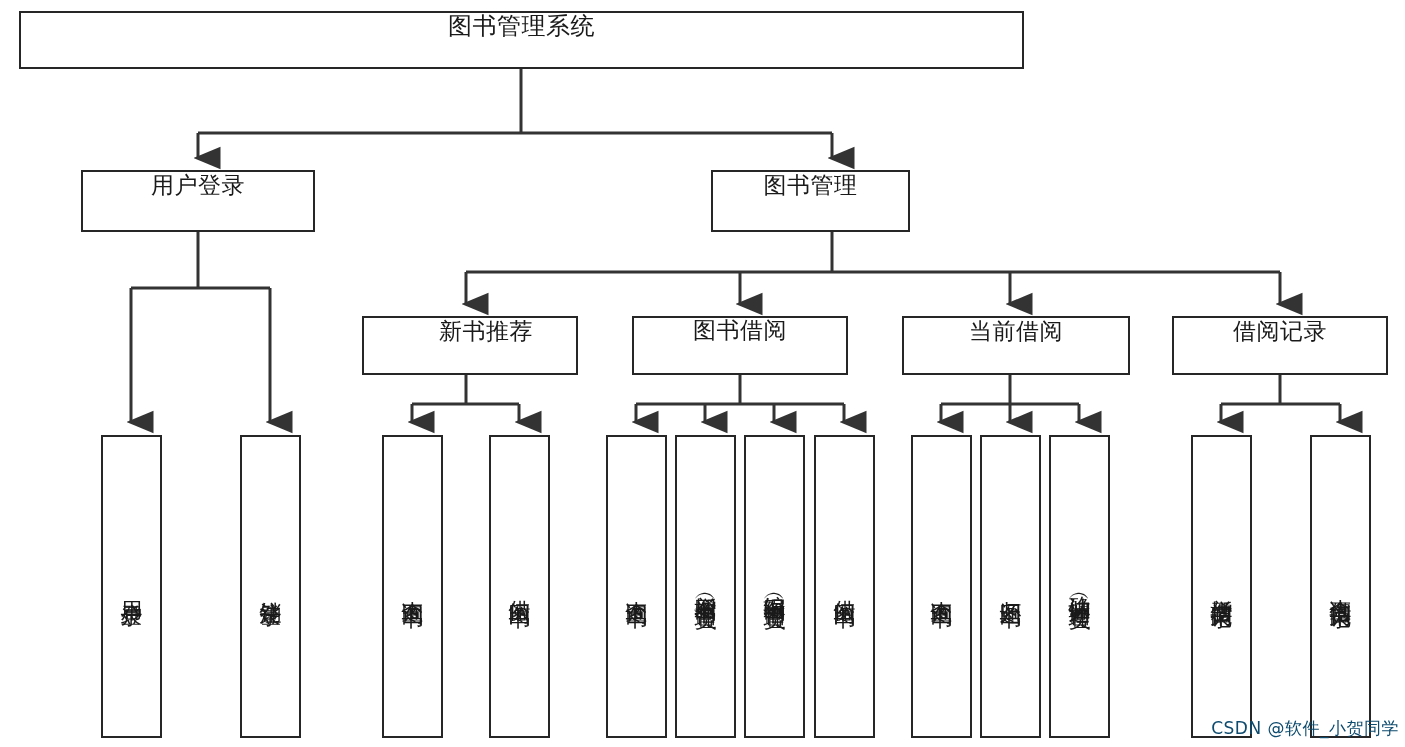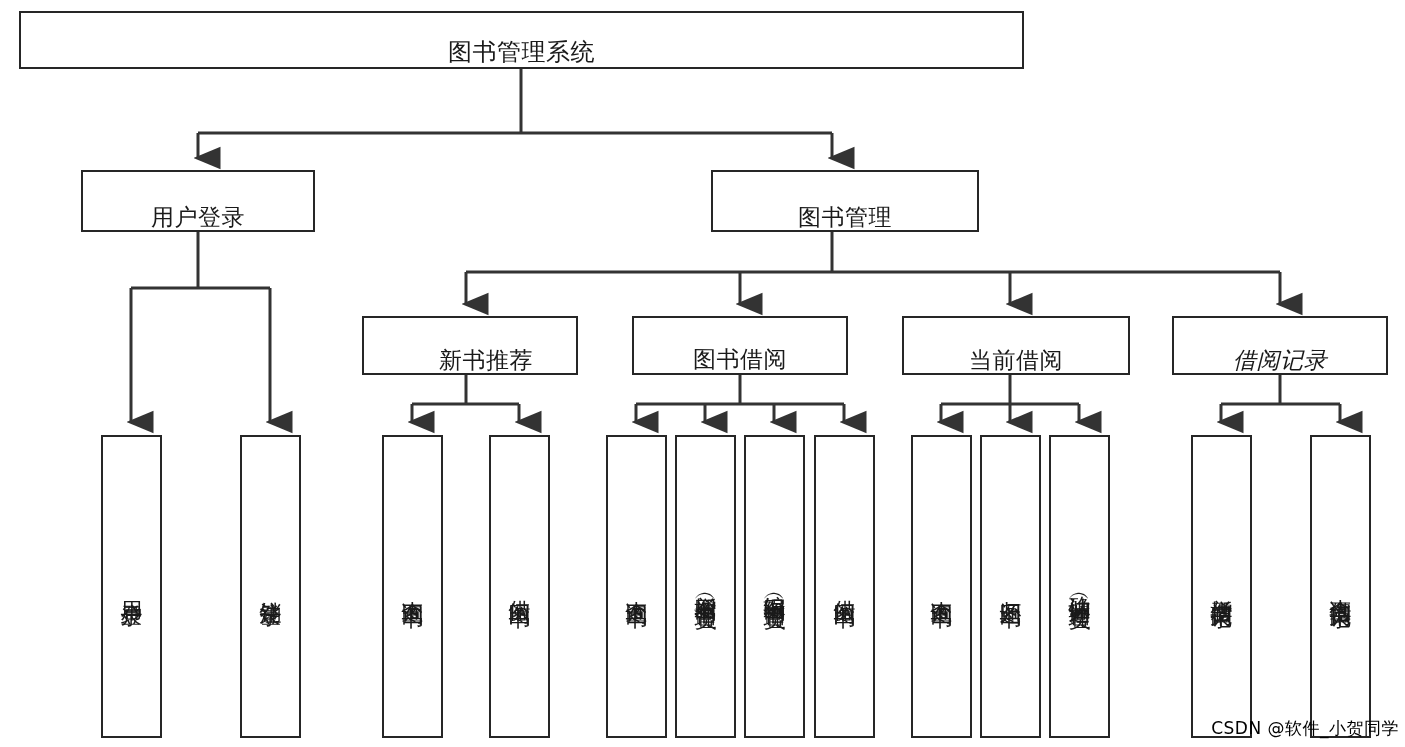--- a/index.html
+++ b/index.html
@@ -12,21 +12,21 @@
   }
   #diagram{position:absolute;left:0;top:0;width:1405px;height:747px;}
   .svg-layer{position:absolute;left:0;top:0;width:1405px;height:747px;}
 
   .node{
     position:absolute;
     box-sizing:border-box;
     background:#ffffff;
     border:2.5px solid #262626;
     display:flex;
-    align-items:flex-end;
+    align-items:flex-start;
     justify-content:center;
     color:#1a1a1a;
   }
   .node-label{
     font-size:23px;
     line-height:1.15;
     letter-spacing:0.5px;
     white-space:nowrap;
   }
   
@@ -46,21 +46,21 @@
     letter-spacing:2px;
     white-space:nowrap;
     max-height:100%;
   }
 
   .watermark{
     position:absolute;
     right:6px;
     bottom:7px;
     font-size:17px;
-    color:#000000;
+    color:#0c4a6e;
     letter-spacing:0.5px;
     white-space:nowrap;
     user-select:none;
   }
 </style>
 </head>
 <body>
 
 <div id="diagram">
 
@@ -115,34 +115,34 @@
     </g>
   </svg>
 
   <div class="node root" style="left:19px;top:11px;width:1005px;height:58px;">
     <span class="node-label">图书管理系统</span>
   </div>
 
   <div class="node" style="left:81px;top:170px;width:234px;height:62px;">
     <span class="node-label">用户登录</span>
   </div>
-  <div class="node" style="left:711px;top:170px;width:268px;height:62px;">
+  <div class="node" style="left:711px;top:170px;width:199px;height:62px;">
     <span class="node-label">图书管理</span>
   </div>
 
   <div class="node" style="left:362px;top:316px;width:216px;height:59px;padding-left:32px;">
     <span class="node-label">新书推荐</span>
   </div>
   <div class="node" style="left:632px;top:316px;width:216px;height:59px;font-family:Liberation Serif, serif;">
     <span class="node-label">图书借阅</span>
   </div>
   <div class="node" style="left:902px;top:316px;width:228px;height:59px;">
     <span class="node-label">当前借阅</span>
   </div>
-  <div class="node" style="left:1172px;top:316px;width:216px;height:59px;font-style:italic;">
+  <div class="node" style="left:1172px;top:316px;width:216px;height:59px;">
     <span class="node-label">借阅记录</span>
   </div>
 
   <div class="node leaf" style="left:101px;top:435px;width:61px;height:303px;">
     <span class="node-label">用户登录</span>
   </div>
   <div class="node leaf" style="left:240px;top:435px;width:61px;height:303px;">
     <span class="node-label">注销登录</span>
   </div>
 

